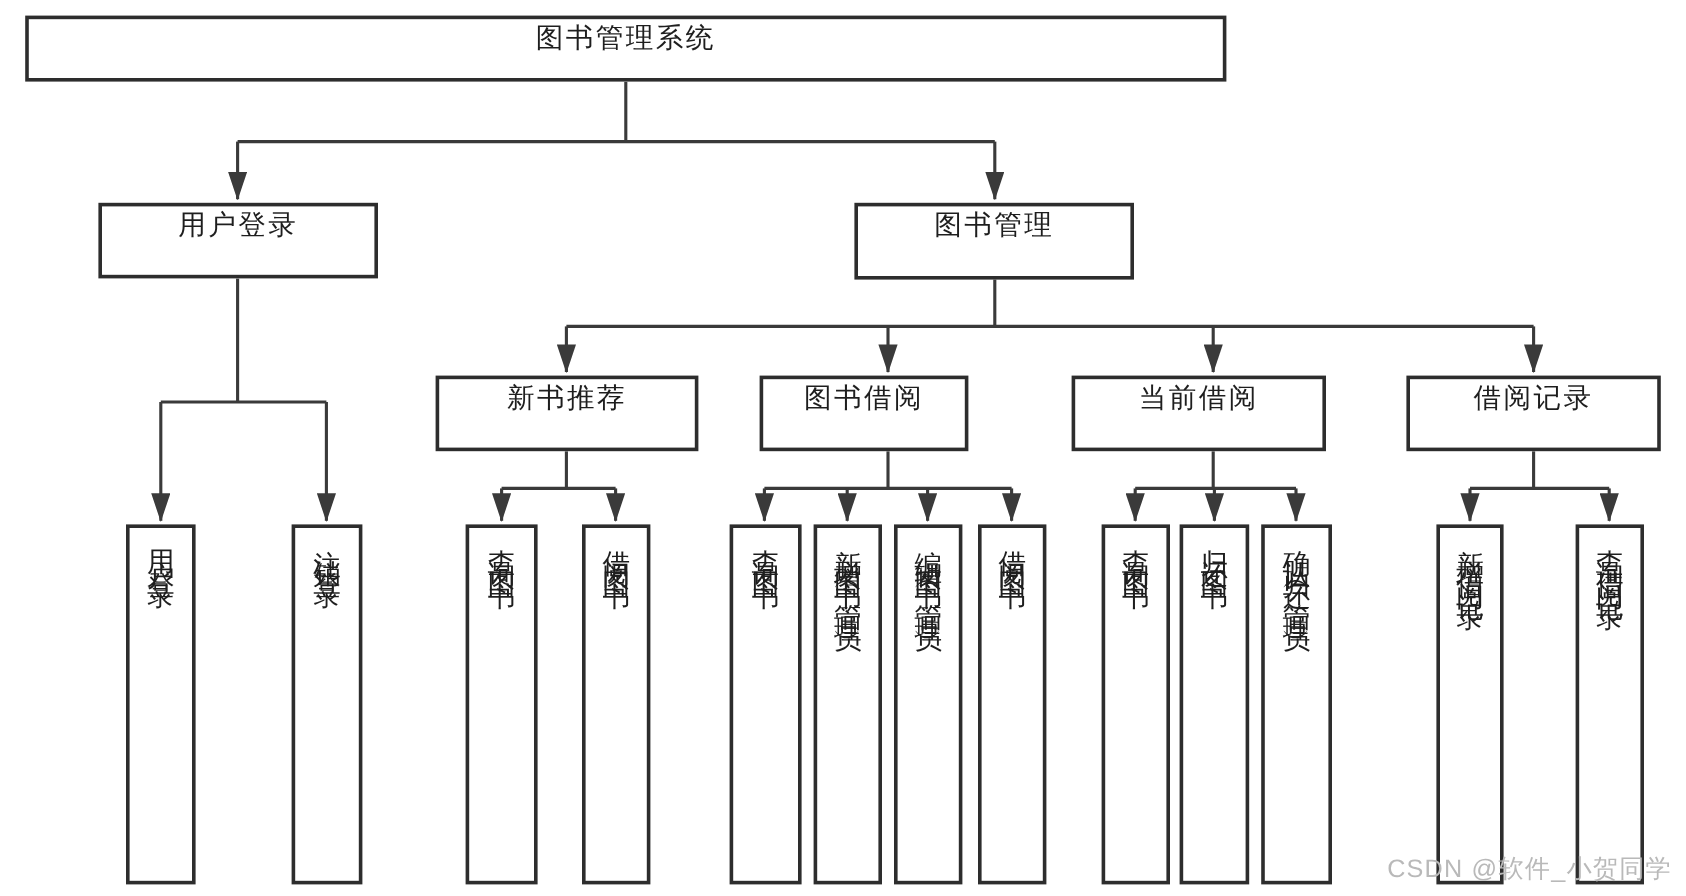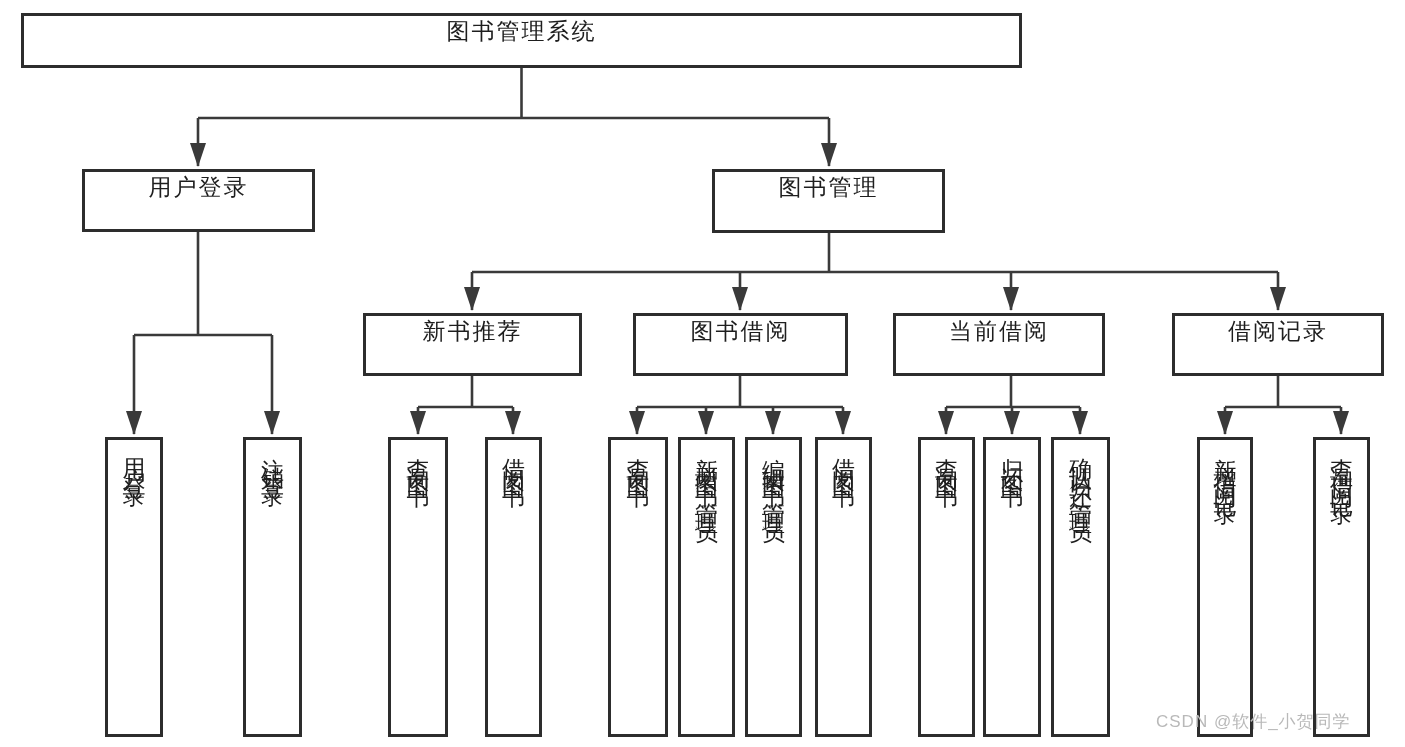--- a/index.html
+++ b/index.html
@@ -21,21 +21,21 @@
     background:var(--background);display:flex;align-items:flex-start;justify-content:center;
   }
   .hbox span{
     font-size:23px;letter-spacing:2px;white-space:nowrap;color:var(--text);
   }
   .vbox span{
     writing-mode:vertical-rl;text-orientation:mixed;
     font-size:23px;letter-spacing:9px;line-height:1;color:var(--text);
   }
   .watermark{
-    position:absolute;left:1156px;top:710px;font-size:17px;letter-spacing:1px;
+    position:absolute;left:1156px;top:710px;font-size:21px;letter-spacing:1px;
     color:var(--watermark);white-space:nowrap;z-index:5;
   }
 </style>
 </head>
 <body>
 
 <div class="canvas">
 
   <svg class="conn" viewBox="0 0 1405 747" xmlns="http://www.w3.org/2000/svg">
     <defs>
@@ -106,21 +106,21 @@
   <div class="box hbox" style="left:82px;top:169px;width:233px;height:63px">
     <span>用户登录</span>
   </div>
   <div class="box hbox" style="left:363px;top:313px;width:219px;height:63px">
     <span>新书推荐</span>
   </div>
 
   <div class="box hbox" style="left:712px;top:169px;width:233px;height:64px">
     <span>图书管理</span>
   </div>
-  <div class="box hbox" style="left:633px;top:313px;width:215px;height:63px">
+  <div class="box hbox" style="left:633px;top:313px;width:174px;height:63px">
     <span>图书借阅</span>
   </div>
   <div class="box hbox" style="left:893px;top:313px;width:212px;height:63px">
     <span>当前借阅</span>
   </div>
   <div class="box hbox" style="left:1172px;top:313px;width:212px;height:63px">
     <span>借阅记录</span>
   </div>
 
   <div class="box vbox" style="left:105px;top:437px;width:58px;height:300px">

